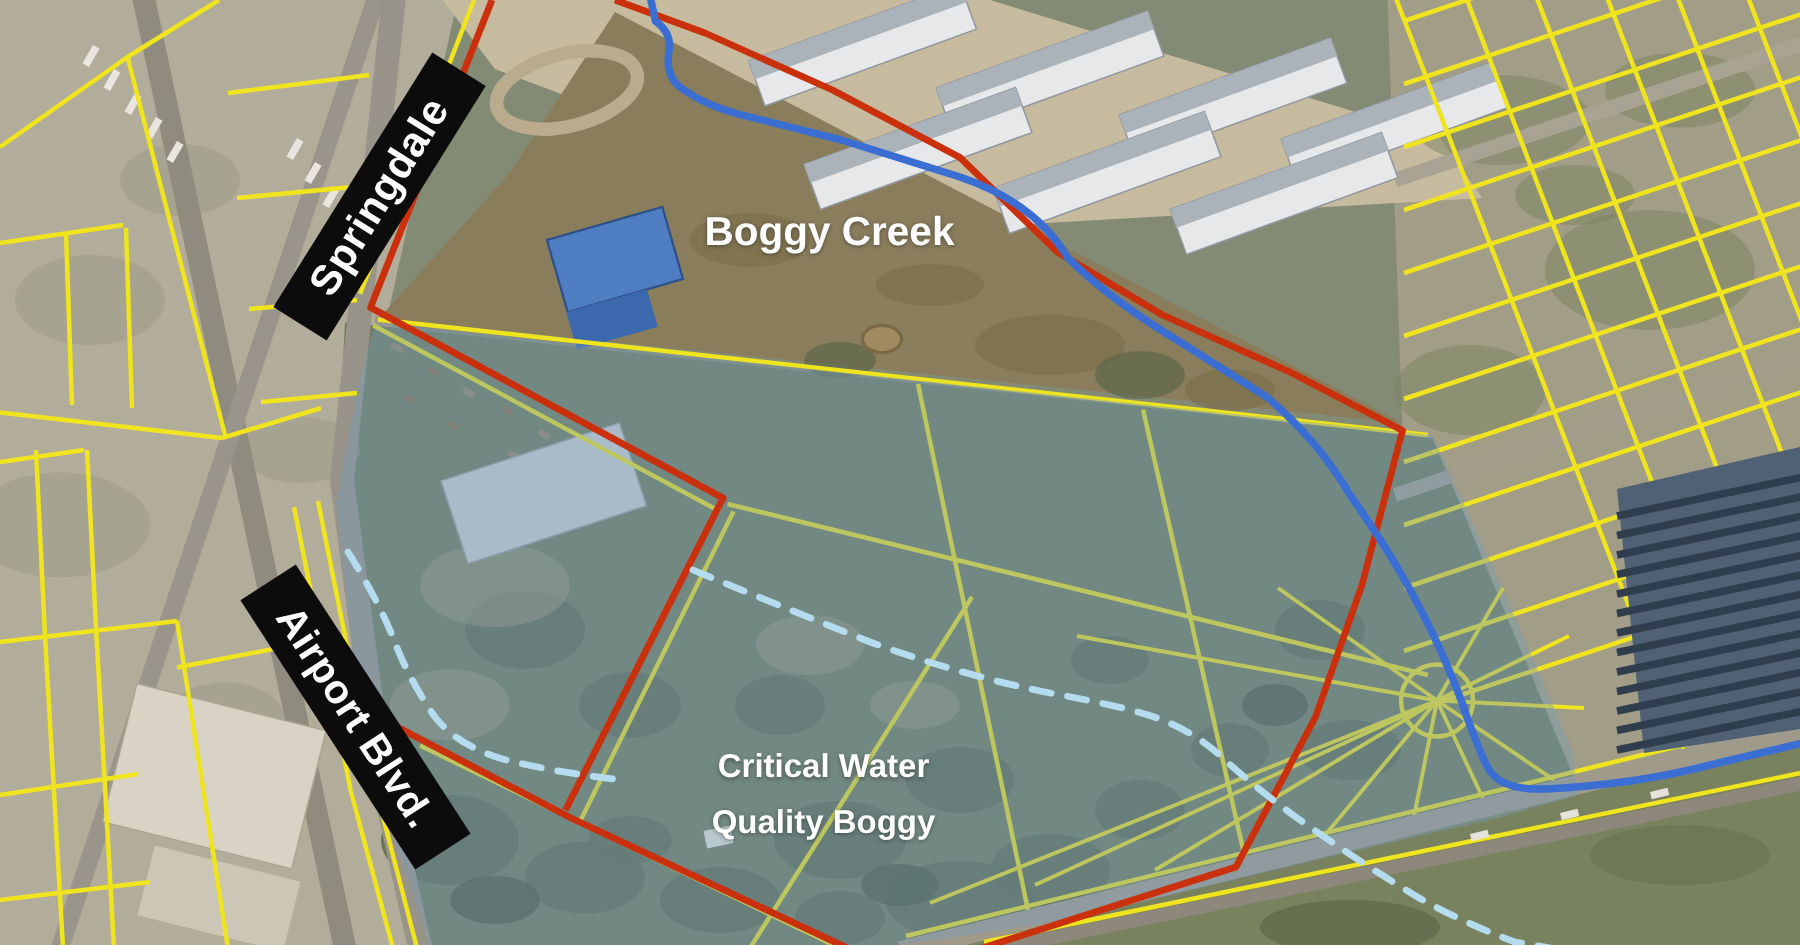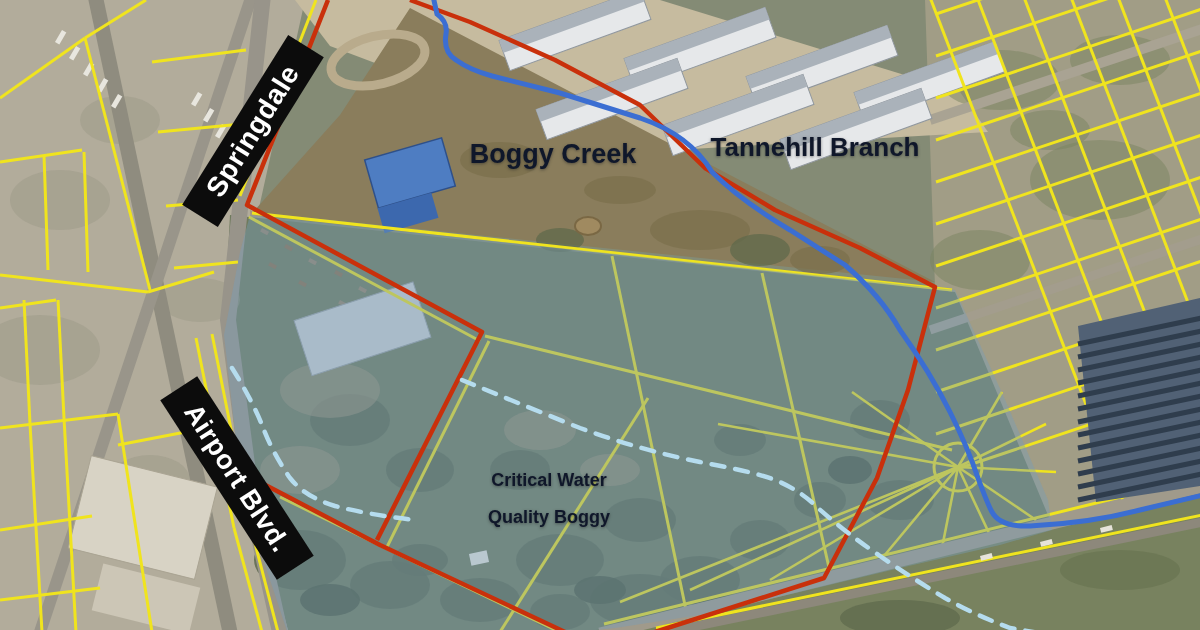--- a/index.html
+++ b/index.html
@@ -8,26 +8,26 @@
     font-family:"Liberation Sans",sans-serif;background:#828a74;
   }
   #scene{position:absolute;left:0;top:0;}
   .banner{
     position:absolute;display:flex;align-items:center;justify-content:center;
     background:#0c0c0c;color:#ffffff;font-weight:700;letter-spacing:.5px;
   }
   #lbl-springdale{left:153px;top:110px;width:200px;height:42px;font-size:28px;transform:rotate(-58deg);}
   #lbl-airport{left:130px;top:456px;width:214px;height:44px;font-size:27px;transform:rotate(57deg);}
   .map-text{
-    position:absolute;color:#0f172a;font-weight:700;text-align:center;
+    position:absolute;color:#ffffff;font-weight:700;text-align:center;
     text-shadow:0 1px 3px rgba(40,40,40,.55);
   }
   #lbl-boggy{left:413px;top:138px;width:280px;font-size:27px;line-height:33px;}
   #lbl-tannehill{left:662px;top:132px;width:306px;font-size:26px;line-height:30px;}
-  #lbl-cwqz{left:408px;top:462px;width:282px;font-size:18px;line-height:37px;}
+  #lbl-cwqz{left:408px;top:492px;width:282px;font-size:22px;line-height:37px;}
 </style>
 </head>
 <body>
 
 <div id="stage">
   <svg id="scene" width="1200" height="630" viewBox="0 0 1200 630">
       <rect x="0" y="0" width="1200" height="630" fill="#848b75"></rect>
       <polygon points="0,0 305,0 232,330 262,560 292,630 0,630" fill="#b2ac9b"></polygon>
       <polygon points="925,0 1200,0 1200,480 605,632 824,578 877,480 935,287" fill="#a19d86"></polygon>
       <polygon points="295,0 660,0 960,92 988,132 640,152 468,98 330,46" fill="#c6bb9f"></polygon>
@@ -226,19 +226,18 @@
     </svg>
 
   <div class="banner" id="lbl-springdale">Springdale</div>
 
   <div class="banner" id="lbl-airport">Airport Blvd.</div>
 
   <div class="map-text" id="lbl-boggy">
     <div>Boggy Creek</div>
   </div>
 
-  <div class="map-text" id="lbl-tannehill">Tannehill Branch</div>
 
   <div class="map-text" id="lbl-cwqz">
     <div>Critical Water</div>
     <div>Quality Boggy</div>
   </div>
 </div>
 
 </body></html>

